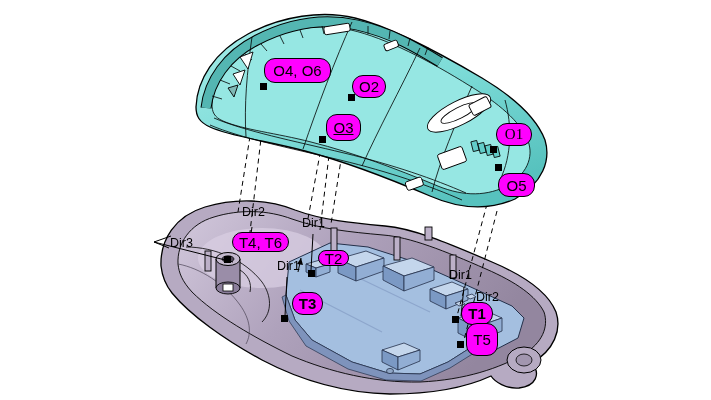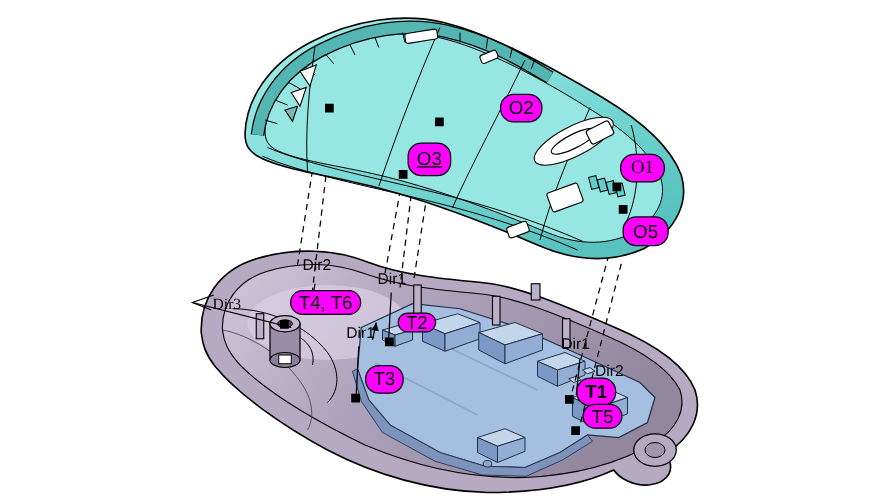--- a/index.html
+++ b/index.html
@@ -14,31 +14,31 @@
     border:1.6px solid var(--label-border,#000);
     border-radius:11px;color:var(--label-text,#000);
     font-size:15px;line-height:1;display:flex;align-items:center;justify-content:center;
     white-space:nowrap;
   }
   .dir{
     position:absolute;z-index:2;color:#000;font-size:12.5px;line-height:1;white-space:nowrap;
   }
   
   #lab-o4o6{left:264px;top:58px;width:67px;height:25px;}
-  #lab-o2  {left:352px;top:75px;width:34px;height:23px;margin-left:48px;}
+  #lab-o2  {left:352px;top:75px;width:34px;height:23px;}
   #lab-o3  {left:326px;top:114px;width:35px;height:27px;text-decoration:underline;}
   #lab-o1  {left:496px;top:123px;width:36px;height:23px;font-family:Liberation Serif, serif;}
   #lab-o5  {left:498px;top:145px;width:37px;height:24px;margin-top:28px;}
   #lab-t4t6{left:232px;top:232px;width:57px;height:20px;}
   #lab-t2  {left:318px;top:250px;width:31px;height:16px;}
-  #lab-t3  {left:292px;top:292px;width:31px;height:23px;}
+  #lab-t3  {left:292px;top:292px;width:31px;height:23px;font-weight:bold;}
   #lab-t1  {left:461px;top:302px;width:32px;height:23px;font-weight:bold;}
-  #lab-t5  {left:466px;top:323px;width:32px;height:20px;}
+  #lab-t5  {left:466px;top:323px;width:32px;height:33px;}
   #dir2-left {left:242px;top:206px;}
-  #dir3-left {left:170px;top:237px;font-family:Liberation Serif, serif;}
+  #dir3-left {left:170px;top:237px;}
   #dir1-top  {left:302px;top:217px;}
   #dir1-mid  {left:277px;top:260px;}
   #dir1-right{left:449px;top:269px;}
   #dir2-right{left:476px;top:291px;}
 </style>
 </head>
 <body>
 
 <div class="stage">
 
@@ -242,20 +242,21 @@
   </g>
 </svg>
 
   <span class="dir" id="dir2-left">Dir2</span>
   <span class="dir" id="dir3-left">Dir3</span>
   <span class="dir" id="dir1-top">Dir1</span>
   <span class="dir" id="dir1-mid">Dir1</span>
   <span class="dir" id="dir1-right">Dir1</span>
   <span class="dir" id="dir2-right">Dir2</span>
 
+  <div class="tag" id="lab-o4o6">O4, O6</div>
   <div class="tag" id="lab-o2">O2</div>
   <div class="tag" id="lab-o3">O3</div>
   <div class="tag" id="lab-o1">O1</div>
   <div class="tag" id="lab-o5">O5</div>
   <div class="tag" id="lab-t4t6">T4, T6</div>
   <div class="tag" id="lab-t2">T2</div>
   <div class="tag" id="lab-t3">T3</div>
   <div class="tag" id="lab-t1">T1</div>
   <div class="tag" id="lab-t5">T5</div>
 

